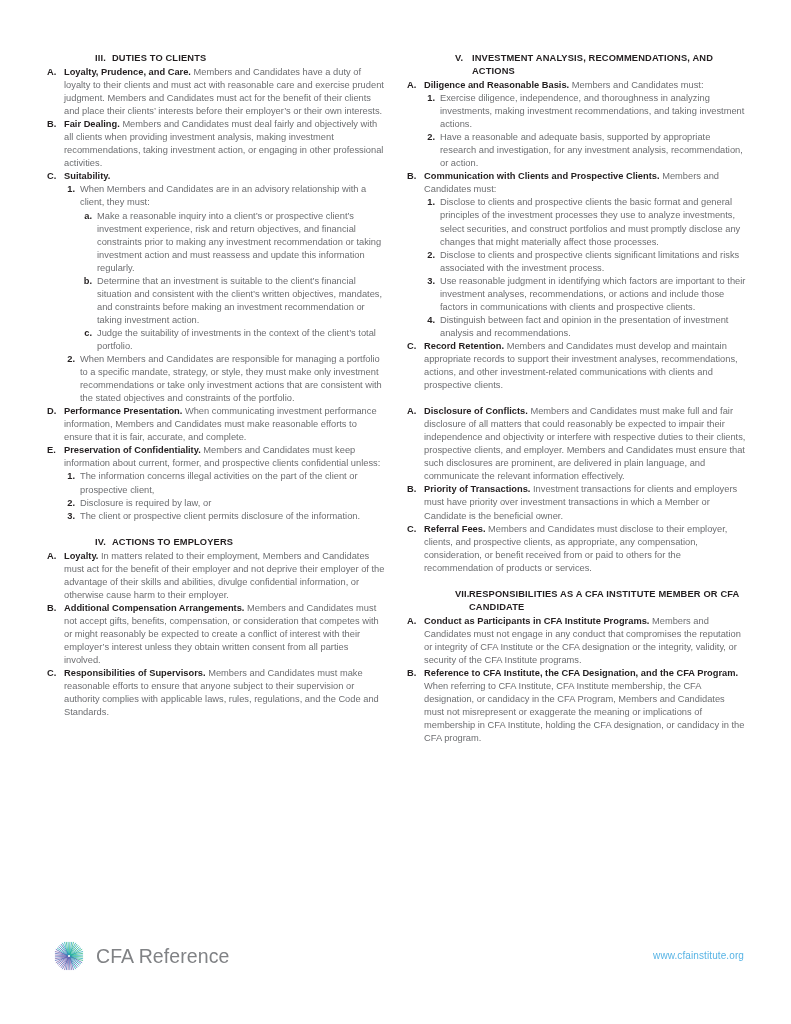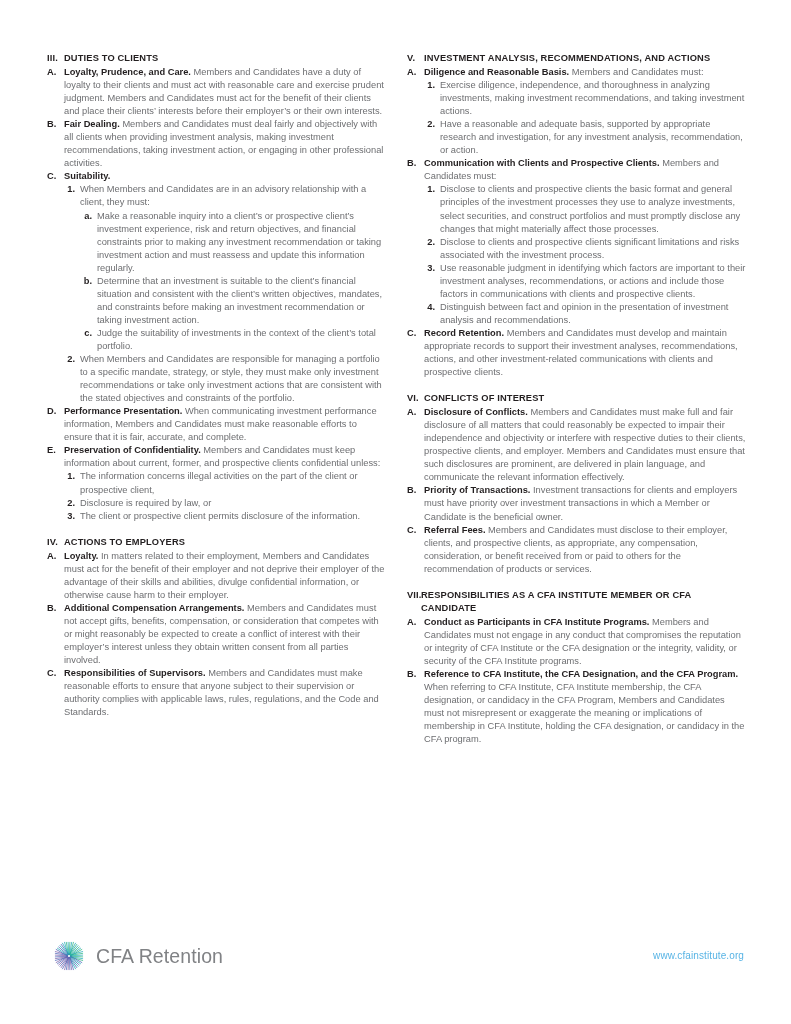--- a/index.html
+++ b/index.html
@@ -38,20 +38,21 @@
     font-weight: bold;
     font-size: 9.3px;
     line-height: 13px;
     color: #231f20;
     letter-spacing: 0.15px;
     margin-bottom: 1px;
   }
   .sec .num {
     width: 17px;
     flex: 0 0 17px;
+    margin-left: 48px;
   }
   .sec.tight .num {
     width: 14px;
     flex: 0 0 14px;
   }
   .sec .txt { flex: 1; }
   .sec-gap { height: 13px; }
 
   
   .lvlA {
@@ -256,24 +257,20 @@
         </div>
         <div class="lvlB">
           <span class="mk">4.</span>
           <span class="bd">Distinguish between fact and opinion in the presentation of investment analysis and recommendations.</span>
         </div>
         <div class="lvlA">
           <span class="mk">C.</span>
           <span class="bd"><b>Record Retention.</b> Members and Candidates must develop and maintain appropriate records to support their investment analyses, recommendations, actions, and other investment-related communications with clients and prospective clients.</span>
         </div>
         <div class="sec-gap"></div>
-        <div class="sec">
-          <span class="num">VI.</span>
-          <span class="txt">CONFLICTS OF INTEREST</span>
-        </div>
         <div class="lvlA">
           <span class="mk">A.</span>
           <span class="bd"><b>Disclosure of Conflicts.</b> Members and Candidates must make full and fair disclosure of all matters that could reasonably be expected to impair their independence and objectivity or interfere with respective duties to their clients, prospective clients, and employer. Members and Candidates must ensure that such disclosures are prominent, are delivered in plain language, and communicate the relevant information effectively.</span>
         </div>
         <div class="lvlA">
           <span class="mk">B.</span>
           <span class="bd"><b>Priority of Transactions.</b> Investment transactions for clients and employers must have priority over investment transactions in which a Member or Candidate is the beneficial owner.</span>
         </div>
         <div class="lvlA">
           <span class="mk">C.</span>
@@ -358,18 +355,18 @@
             <g transform="rotate(315 50 50)">
               <line x1="47.075" y1="46" x2="37.65" y2="12" stroke-width="2.0" stroke-linecap="round" stroke="#4a63b5"></line>
               <line x1="48.245" y1="46" x2="42.59" y2="12" stroke-width="2.0" stroke-linecap="round" stroke="#1aa7b8"></line>
               <line x1="49.415" y1="46" x2="47.53" y2="12" stroke-width="2.0" stroke-linecap="round" stroke="#4a63b5"></line>
               <line x1="50.585" y1="46" x2="52.47" y2="12" stroke-width="2.0" stroke-linecap="round" stroke="#1aa7b8"></line>
               <line x1="51.755" y1="46" x2="57.41" y2="12" stroke-width="2.0" stroke-linecap="round" stroke="#4a63b5"></line>
               <line x1="52.925" y1="46" x2="62.35" y2="12" stroke-width="2.0" stroke-linecap="round" stroke="#1aa7b8"></line>
             </g>
           </g>
       </svg>
-      <span class="logo-word">CFA Retention</span>
+      <span class="logo-word">CFA Reference</span>
     </div>
     <span class="site-url">www.cfainstitute.org</span>
   </div>
 
 </div>
 
 </body></html>

